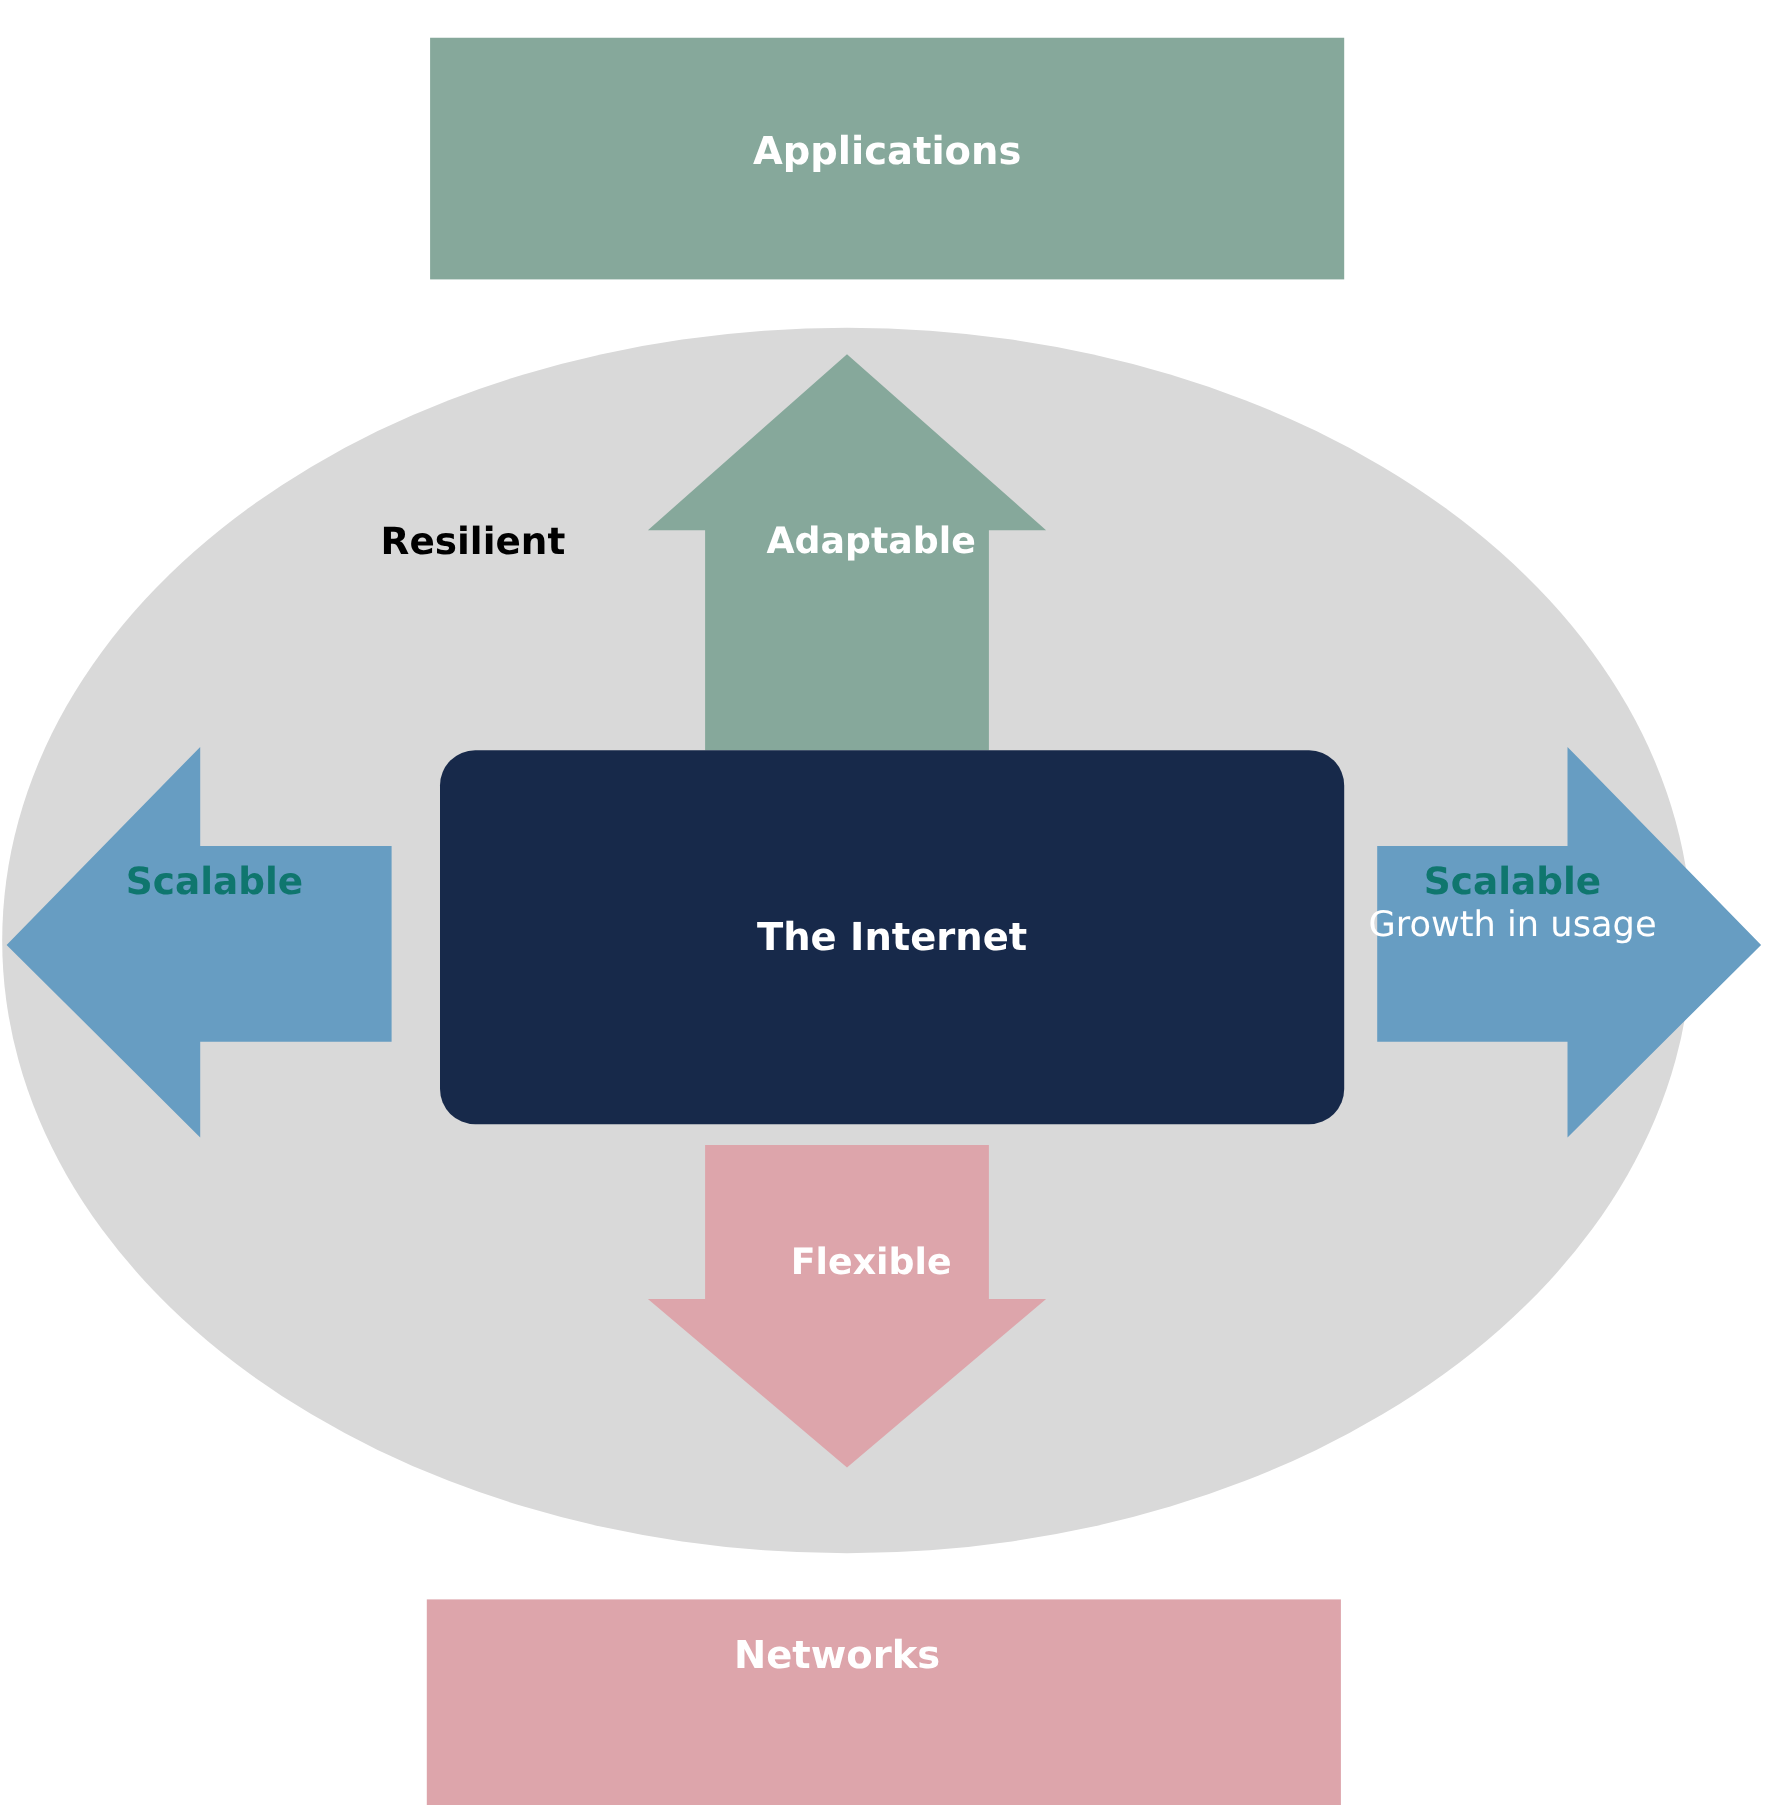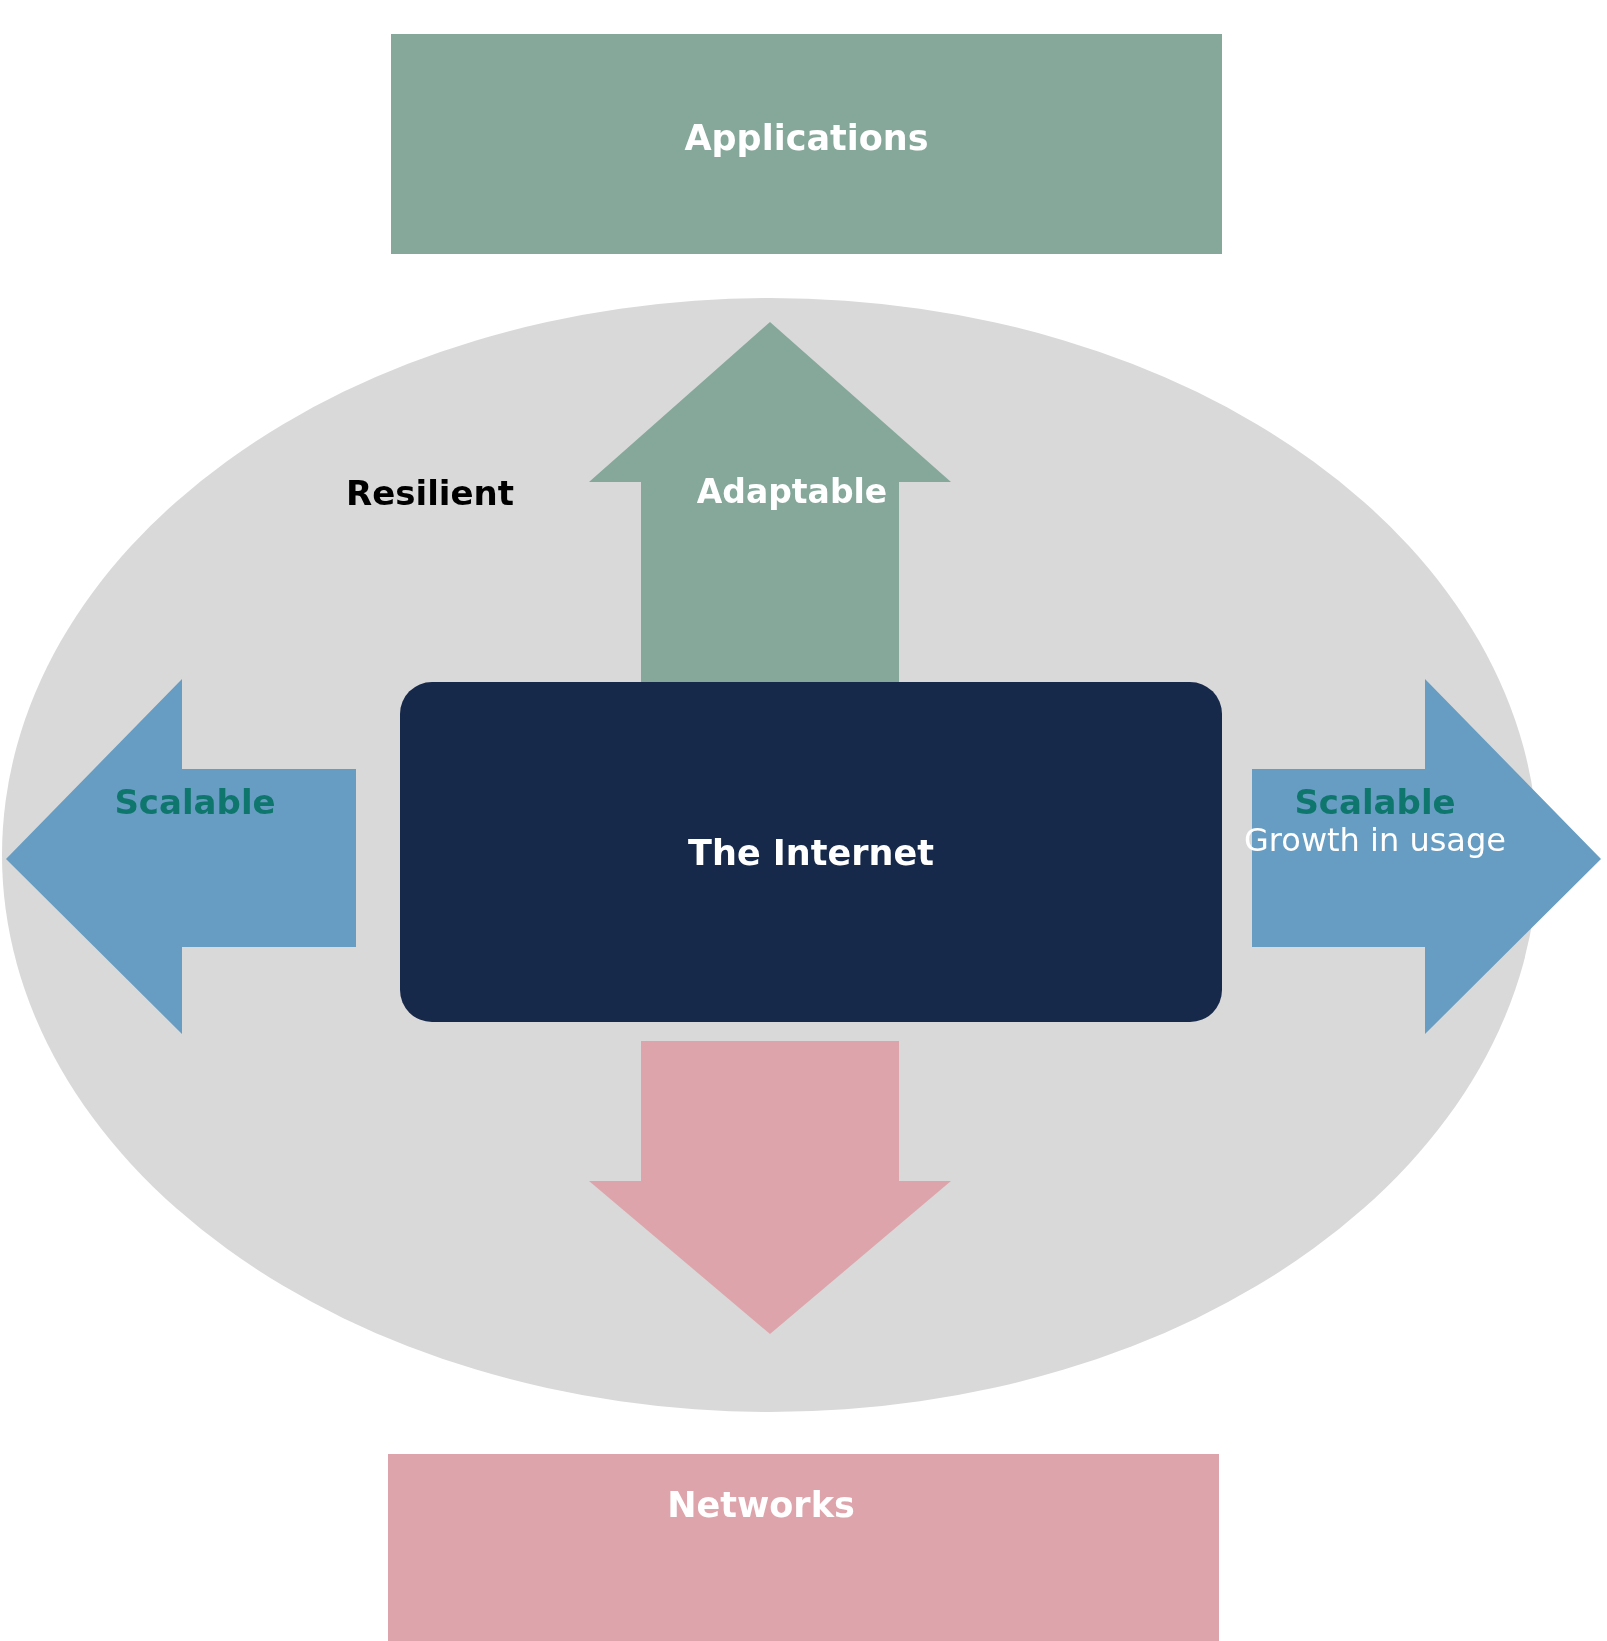--- a/index.html
+++ b/index.html
@@ -122,16 +122,17 @@
     <span class="arrow-title">Scalable</span>
   </div>
 
   <div class="lbl" id="internet-label">The Internet</div>
 
   <div class="lbl" id="scalable-right-block">
     <span class="arrow-title">Scalable</span>
     <span class="arrow-sub">Growth in usage</span>
   </div>
 
+  <div class="lbl" id="flexible-label">Flexible</div>
 
   <div class="lbl" id="networks-label">Networks</div>
 
 </div>
 
 </body></html>

